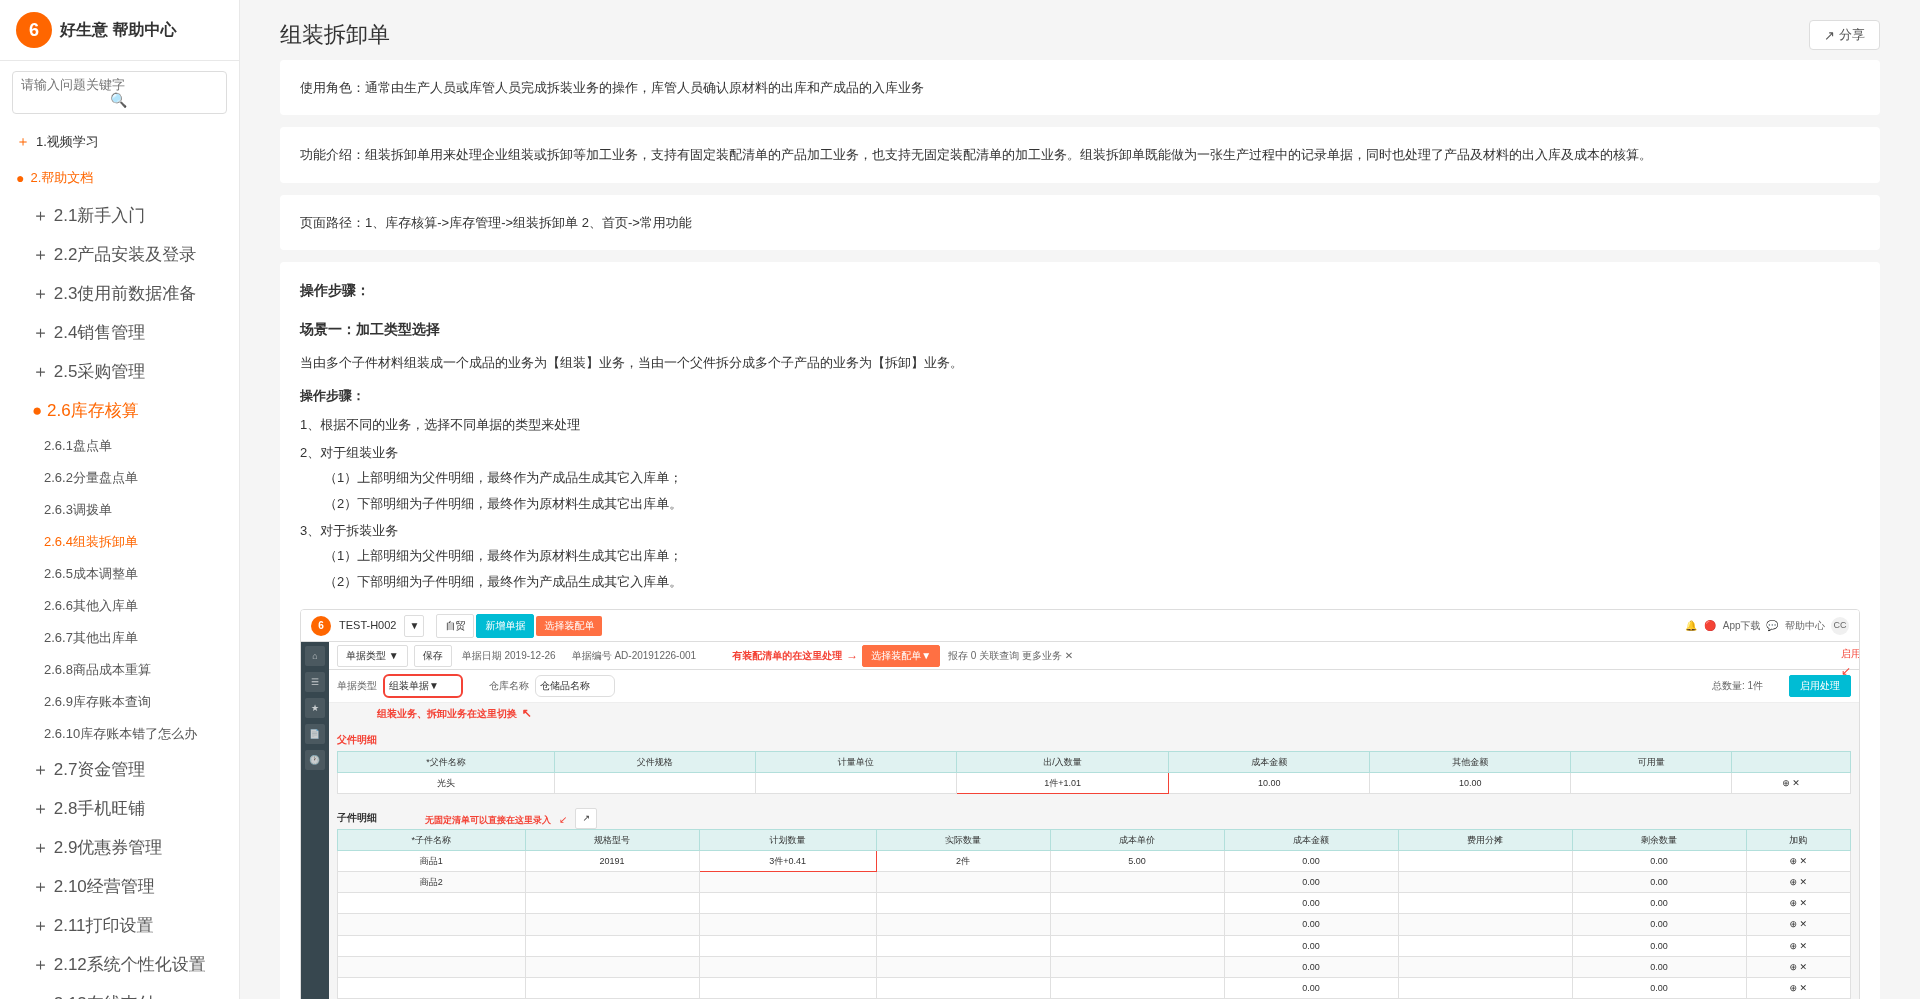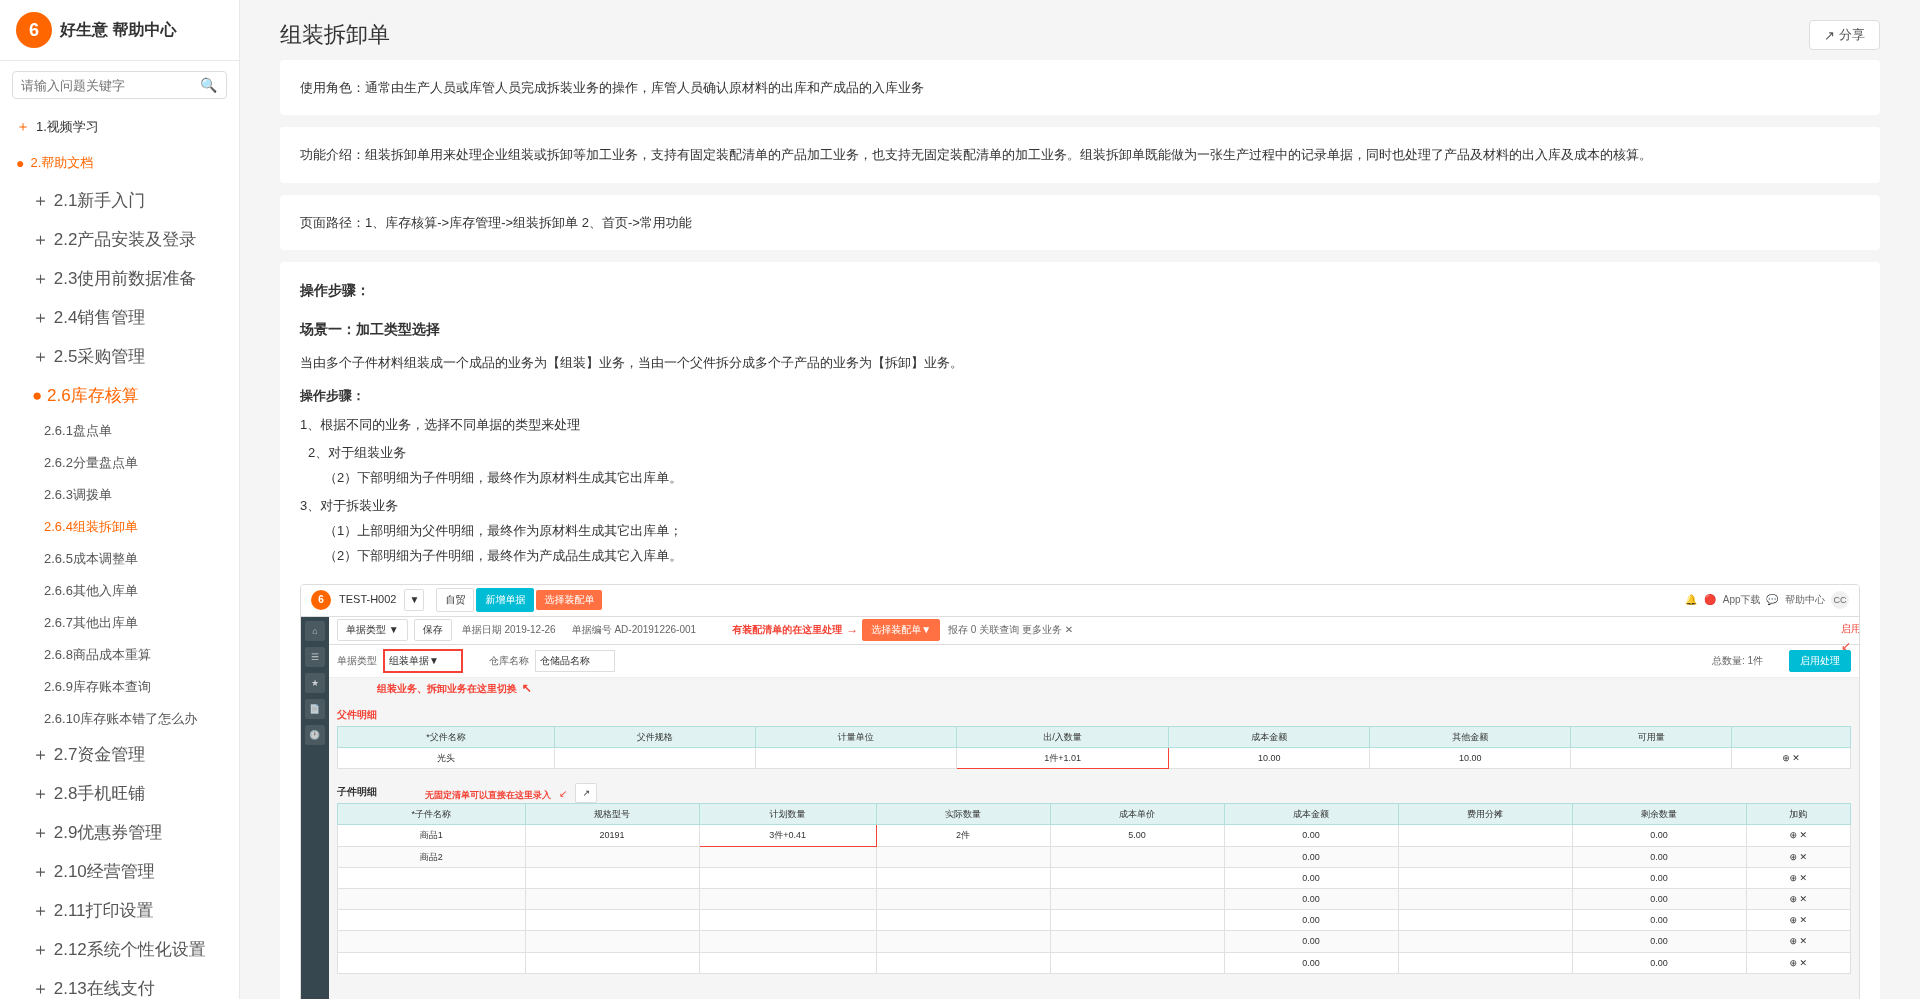--- a/index.html
+++ b/index.html
@@ -43,20 +43,21 @@
       color: #333;
     }
     .search-box {
       display: flex;
       align-items: center;
       margin: 10px 12px;
       border: 1px solid #ddd;
       border-radius: 4px;
       padding: 5px 8px;
       background: #fff;
+      flex-direction: column;
     }
     .search-box input {
       border: none;
       outline: none;
       font-size: 13px;
       color: #999;
       width: 100%;
     }
     .search-icon-svg {
       color: #999;
@@ -250,21 +251,21 @@
       border: 1px solid #ddd; background: #fff; color: #333;
     }
     .mock-btn.teal { background: #00bcd4; color: #fff; border-color: #00bcd4; }
     .mock-field-row {
       display: flex; align-items: center; gap: 6px; padding: 4px 8px;
       background: #fff; border-bottom: 1px solid #eee; font-size: 10px;
     }
     .mock-field-label { color: #666; white-space: nowrap; }
     .mock-field-input {
       border: 1px solid #ddd; padding: 1px 4px; font-size: 10px;
-      border-radius: 0; background: #fff; flex: 0 0 auto;
+      border-radius: 6px; background: #fff; flex: 0 0 auto;
     }
     .mock-field-input.highlight { border-color: #f44336; }
     .mock-content-area {
       padding: 4px 8px;
     }
     .mock-section-label {
       font-size: 10px; color: #333; margin-bottom: 2px; font-weight: bold;
     }
     .mock-table {
       width: 100%; border-collapse: collapse; font-size: 9px;
@@ -434,21 +435,22 @@
 
     <div class="info-card">
       <div class="section-title">操作步骤：</div>
 
       <div class="scene-title">场景一：加工类型选择</div>
       <p style="margin-bottom:10px;">当由多个子件材料组装成一个成品的业务为【组装】业务，当由一个父件拆分成多个子产品的业务为【拆卸】业务。</p>
 
       <div style="font-weight:bold; margin-bottom:6px;">操作步骤：</div>
 
       <p style="margin-bottom:4px;">1、根据不同的业务，选择不同单据的类型来处理</p>
-      <p style="margin-bottom:2px;margin-left:8px;">2、对于组装业务</p>
+      <p style="margin-bottom:2px;">2、对于组装业务</p>
+      <p class="sub-step" style="margin-bottom:2px;">（1）上部明细为父件明细，最终作为产成品生成其它入库单；</p>
       <p class="sub-step" style="margin-bottom:4px;">（2）下部明细为子件明细，最终作为原材料生成其它出库单。</p>
       <p style="margin-bottom:2px;">3、对于拆装业务</p>
       <p class="sub-step" style="margin-bottom:2px;">（1）上部明细为父件明细，最终作为原材料生成其它出库单；</p>
       <p class="sub-step" style="margin-bottom:10px;">（2）下部明细为子件明细，最终作为产成品生成其它入库单。</p>
 
       <div class="screenshot-container">
         <div class="mock-app">
 
           <div class="mock-top-bar">
             <div class="mock-logo">6</div>

